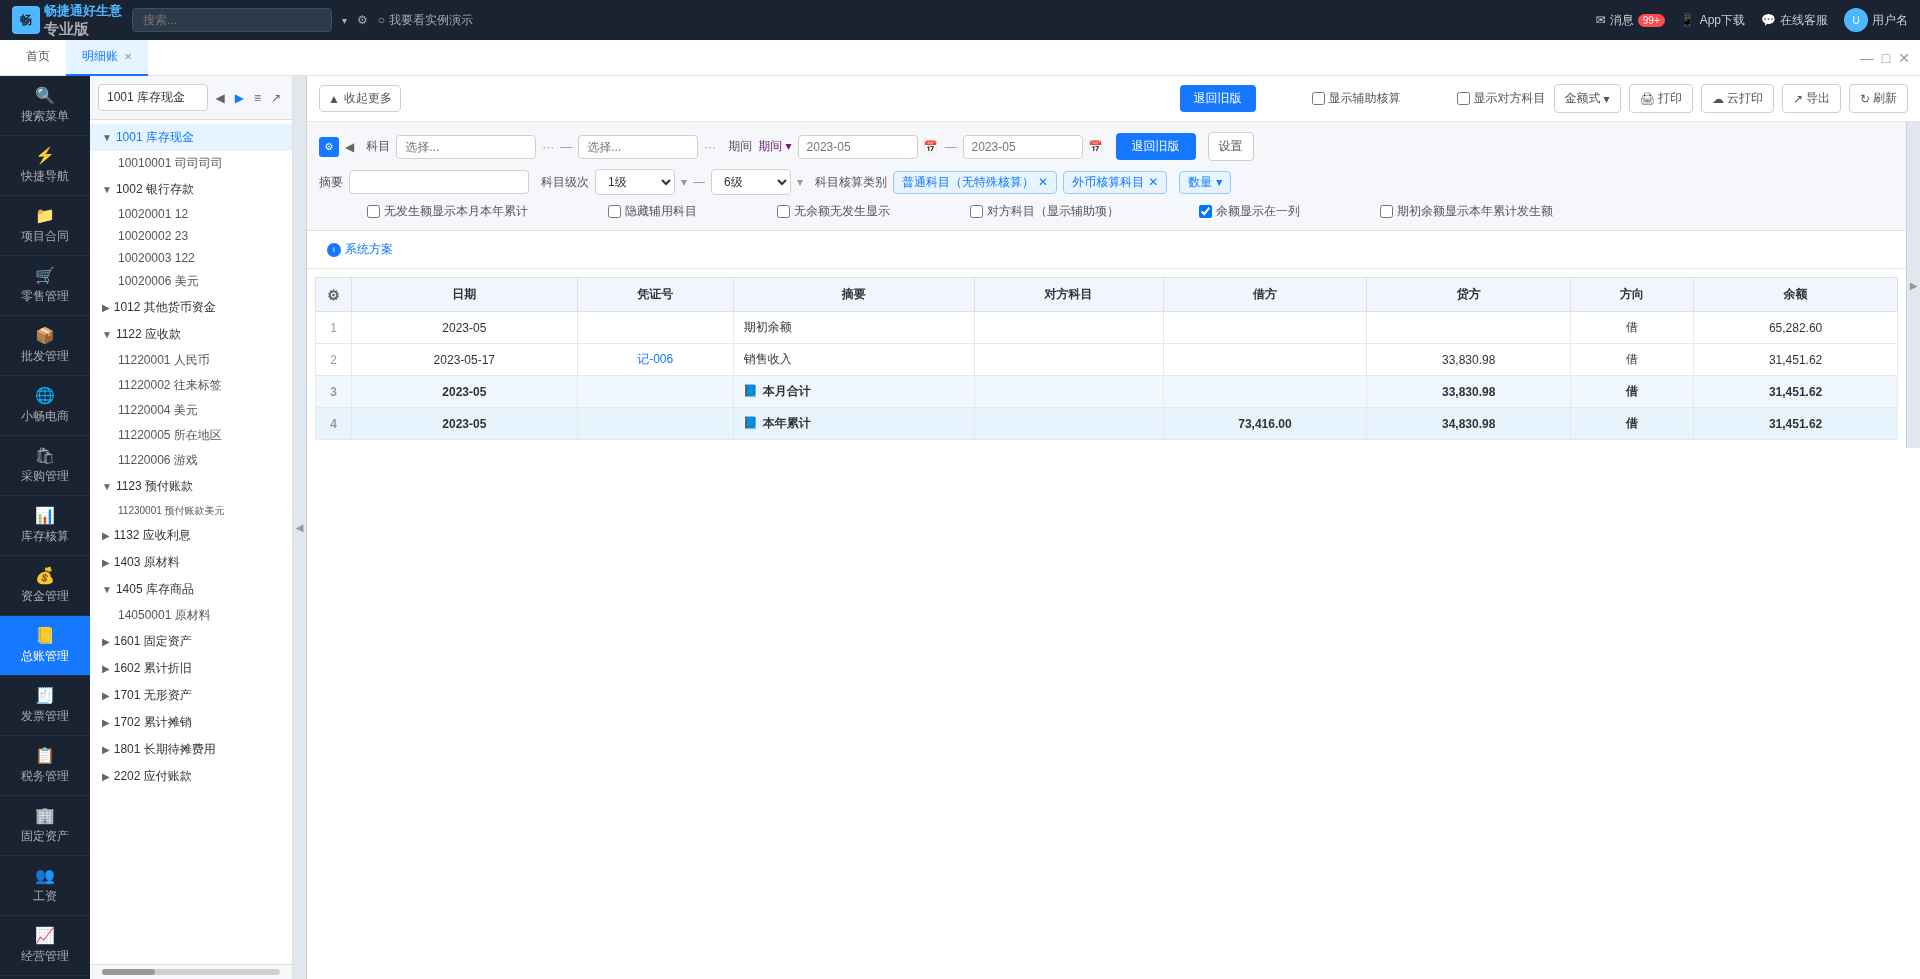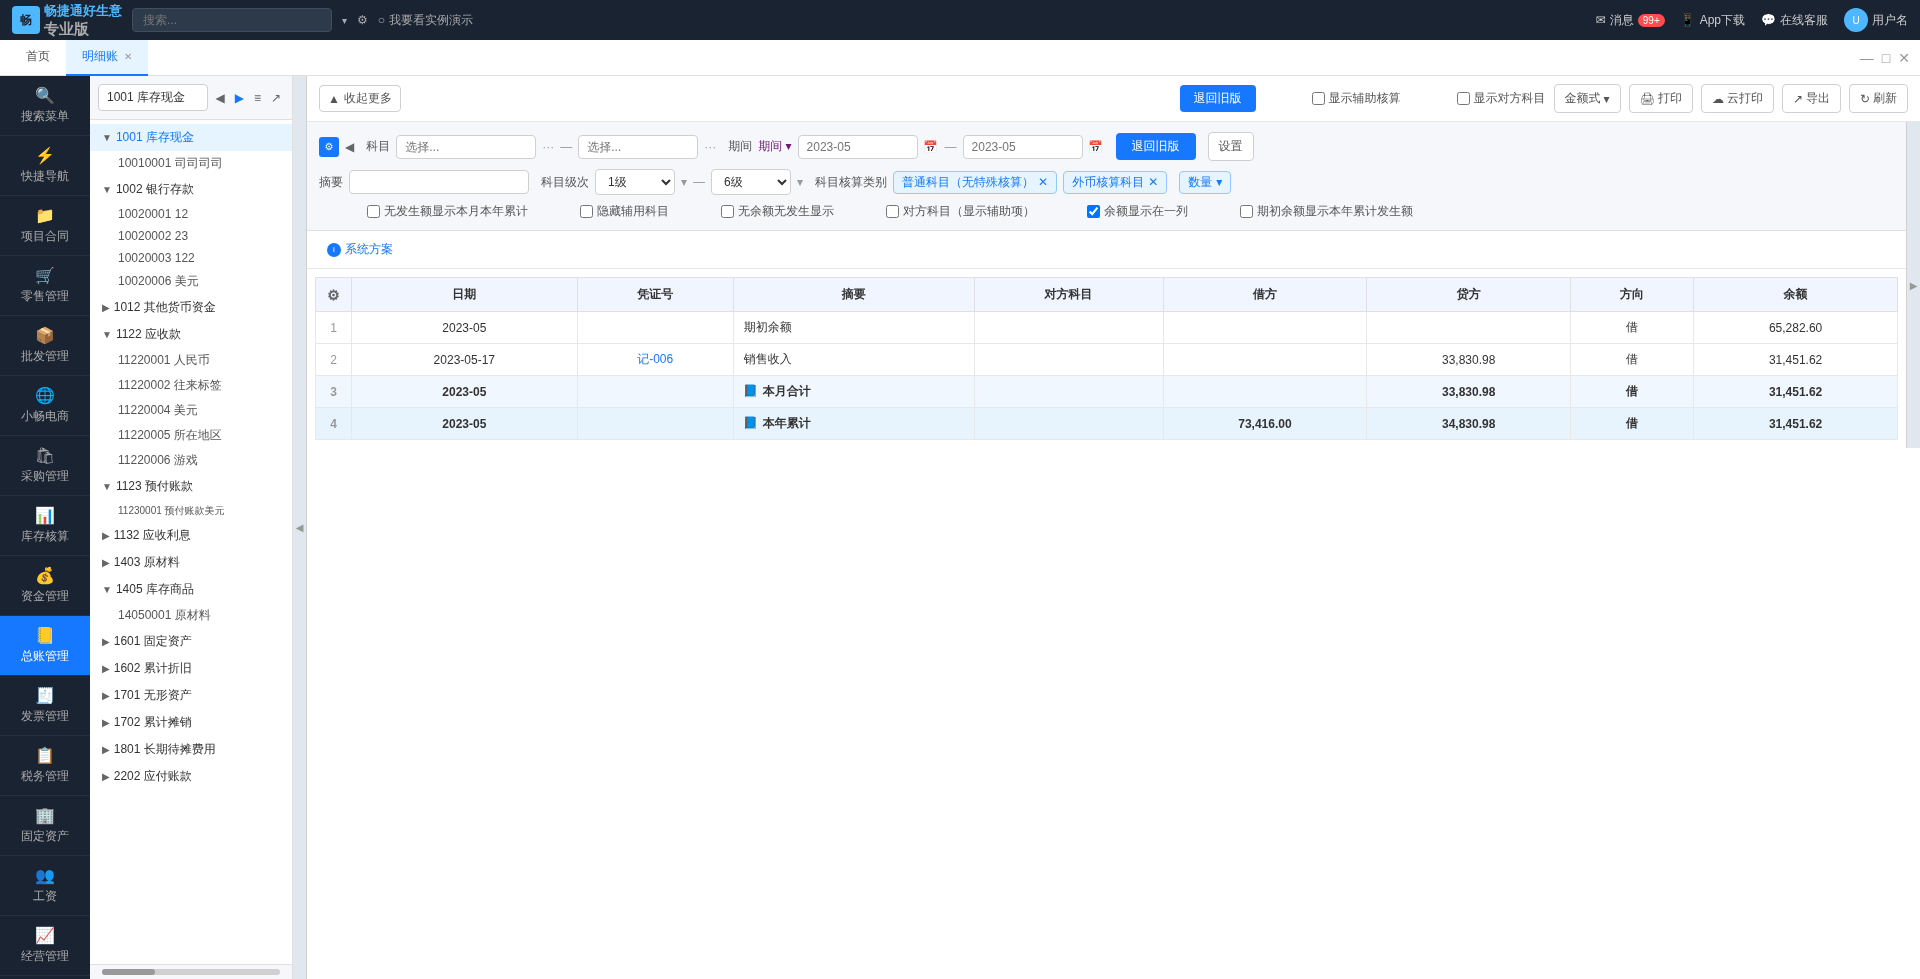--- a/index.html
+++ b/index.html
@@ -117,21 +117,21 @@
     }
     .query-separator { color: #999; }
     .query-btn { background: #1677ff; color: #fff; border: none; border-radius: 4px; padding: 5px 16px; cursor: pointer; font-size: 12px; }
     .tag-btn {
       display: inline-flex; align-items: center; gap: 4px;
       background: #e6f4ff; color: #1677ff; border: 1px solid #91caff;
       border-radius: 4px; padding: 2px 8px; font-size: 11px;
     }
     .tag-btn .close { cursor: pointer; color: #1677ff; }
 
-    .query-checkboxes { display: flex; align-items: center; gap: 4px; flex-wrap: wrap; }
+    .query-checkboxes { display: flex; align-items: center; gap: 32px; flex-wrap: wrap; }
     .scheme-btn {
       display: flex; align-items: center; gap: 4px; color: #1677ff; cursor: pointer;
       padding: 4px 8px; font-size: 12px;
     }
     .scheme-icon { width: 14px; height: 14px; background: #1677ff; border-radius: 50%; color: #fff; display: flex; align-items: center; justify-content: center; font-size: 8px; }
 
     
     .data-area { flex: 1; overflow: auto; padding: 8px; }
     table { width: 100%; border-collapse: collapse; background: #fff; }
     thead th {

